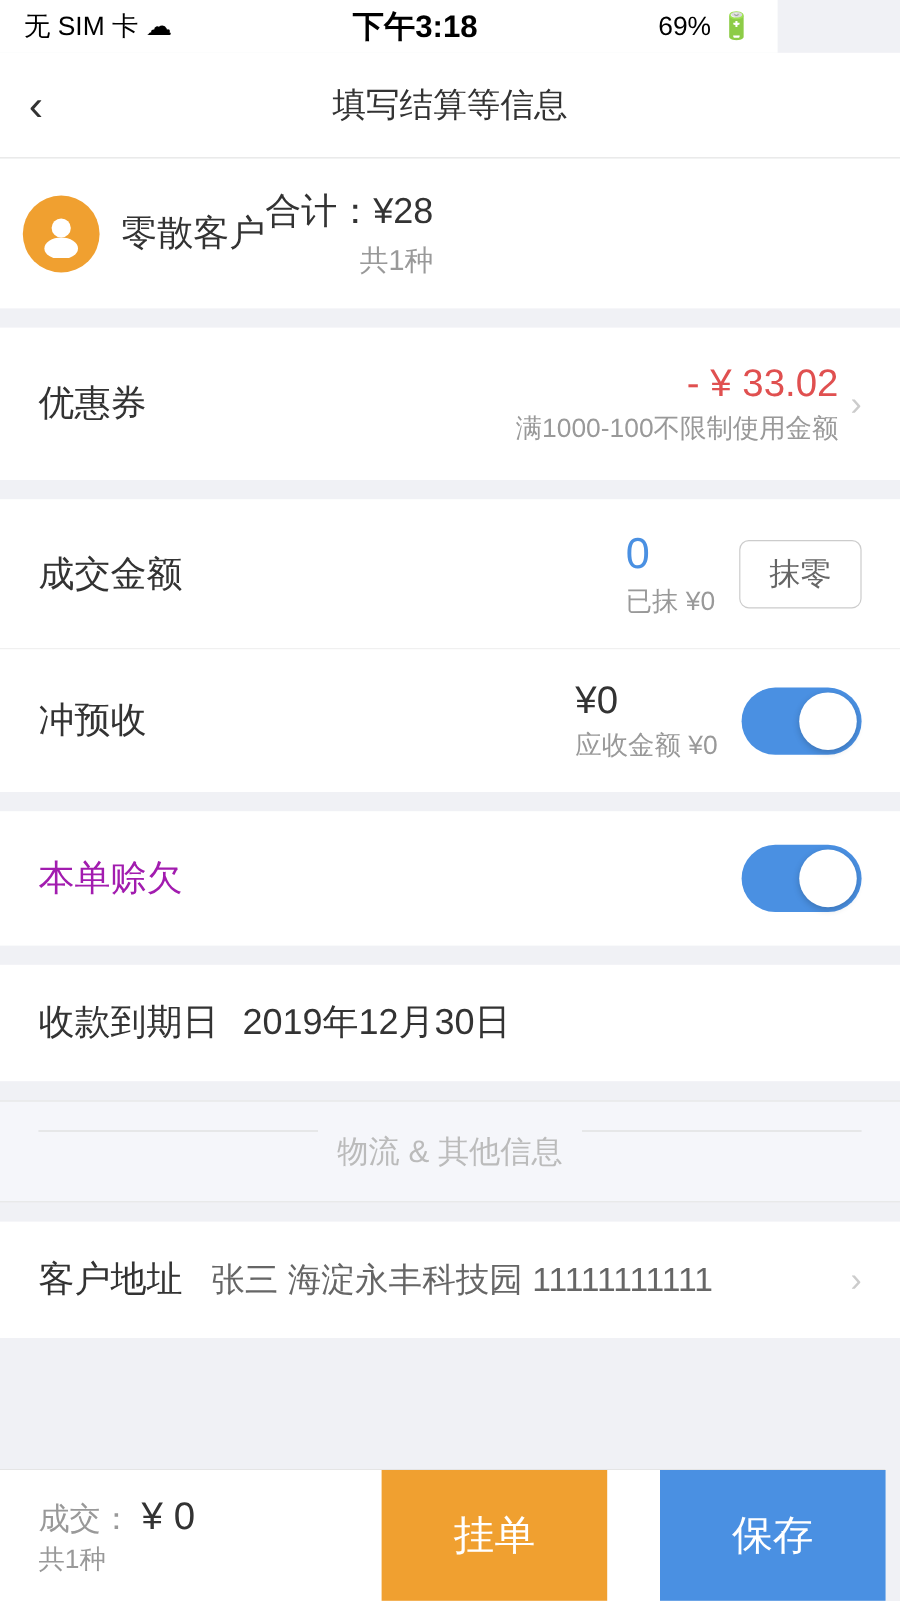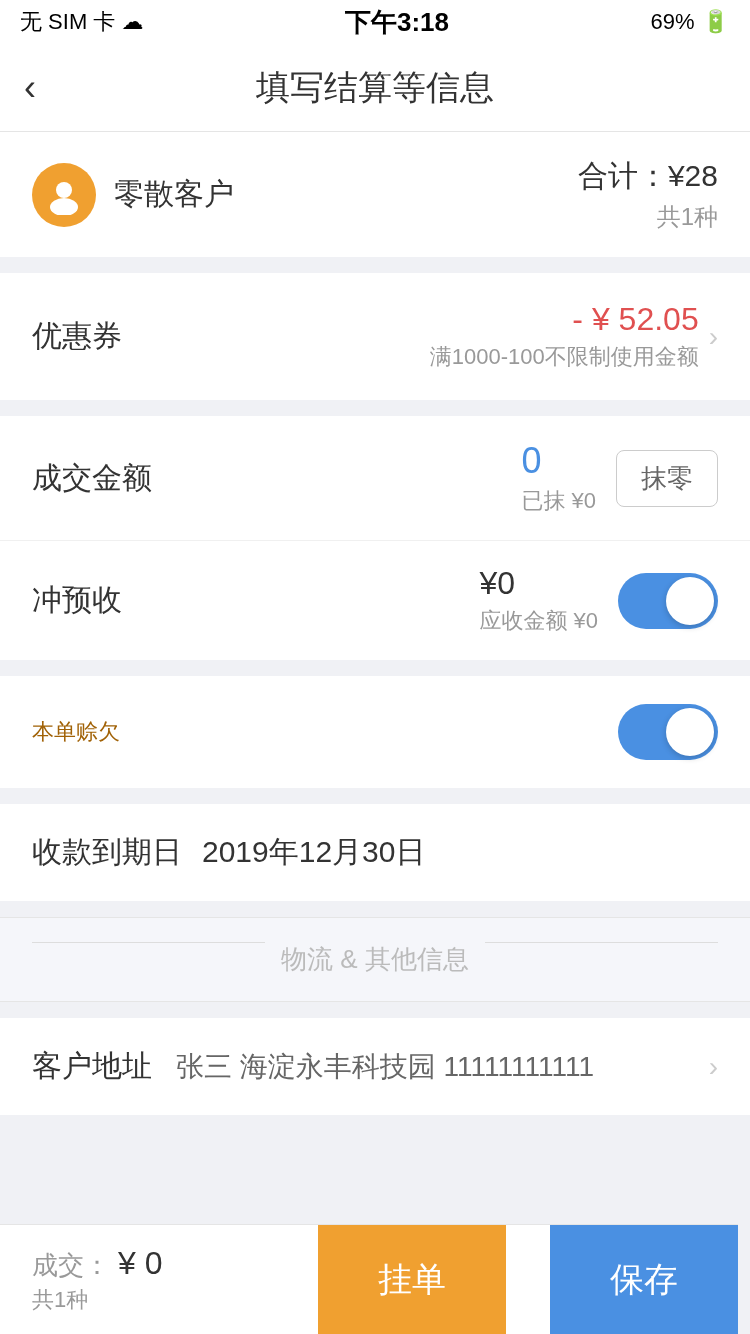--- a/index.html
+++ b/index.html
@@ -8,21 +8,21 @@
       width: 750px;
       min-height: 1334px;
       font-family: -apple-system, "PingFang SC", "Helvetica Neue", sans-serif;
       background: #f0f1f5;
       position: relative;
       overflow-x: hidden;
     }
 
     
     .status-bar {
-      width: 750px;
+      width: 648px;
       height: 44px;
       background: #fff;
       display: flex;
       align-items: center;
       justify-content: space-between;
       padding: 0 20px;
       font-size: 24px;
       font-weight: 500;
     }
     .status-left { display: flex; align-items: center; gap: 10px; font-size: 22px; }
@@ -41,32 +41,31 @@
       position: relative;
     }
     .nav-back {
       position: absolute;
       left: 24px;
       font-size: 36px;
       color: #333;
       cursor: pointer;
     }
     .nav-title {
-      font-size: 34px;
+      font-size: 28px;
       font-weight: 500;
       color: #333;
     }
 
     
     .customer-row {
       background: #fff;
       display: flex;
       align-items: center;
-      justify-content: space-between;
-      padding: 24px 32px;
+      padding: 24px 19px;
       margin-bottom: 16px;
     }
     .customer-left {
       display: flex;
       align-items: center;
       gap: 18px;
     }
     .customer-avatar {
       width: 64px;
       height: 64px;
@@ -210,22 +209,22 @@
     
     .debt-section {
       background: #fff;
       margin-bottom: 16px;
       padding: 28px 32px;
       display: flex;
       align-items: center;
       justify-content: space-between;
     }
     .debt-label {
-      font-size: 22px;
-      color: #a16207;
+      font-size: 30px;
+      color: #a21caf;
       text-align: right;
     }
 
     
     .due-date-section {
       background: #fff;
       padding: 28px 32px;
       margin-bottom: 16px;
       font-size: 30px;
       color: #333;
@@ -375,21 +374,21 @@
   <div class="customer-total-right">
     <div class="total-amount">合计：¥28</div>
     <div class="total-count">共1种</div>
   </div>
 </div>
 
 <div class="coupon-row">
   <span class="coupon-label">优惠券</span>
   <div class="coupon-right">
     <div class="coupon-right-inner">
-      <div class="coupon-discount">- ¥ 52.05</div>
+      <div class="coupon-discount">- ¥ 33.02</div>
       <div class="coupon-desc">满1000-100不限制使用金额</div>
     </div>
     <span class="chevron-right">›</span>
   </div>
 </div>
 
 <div class="transaction-section">
 
   <div class="transaction-row">
     <span class="row-label">成交金额</span>

